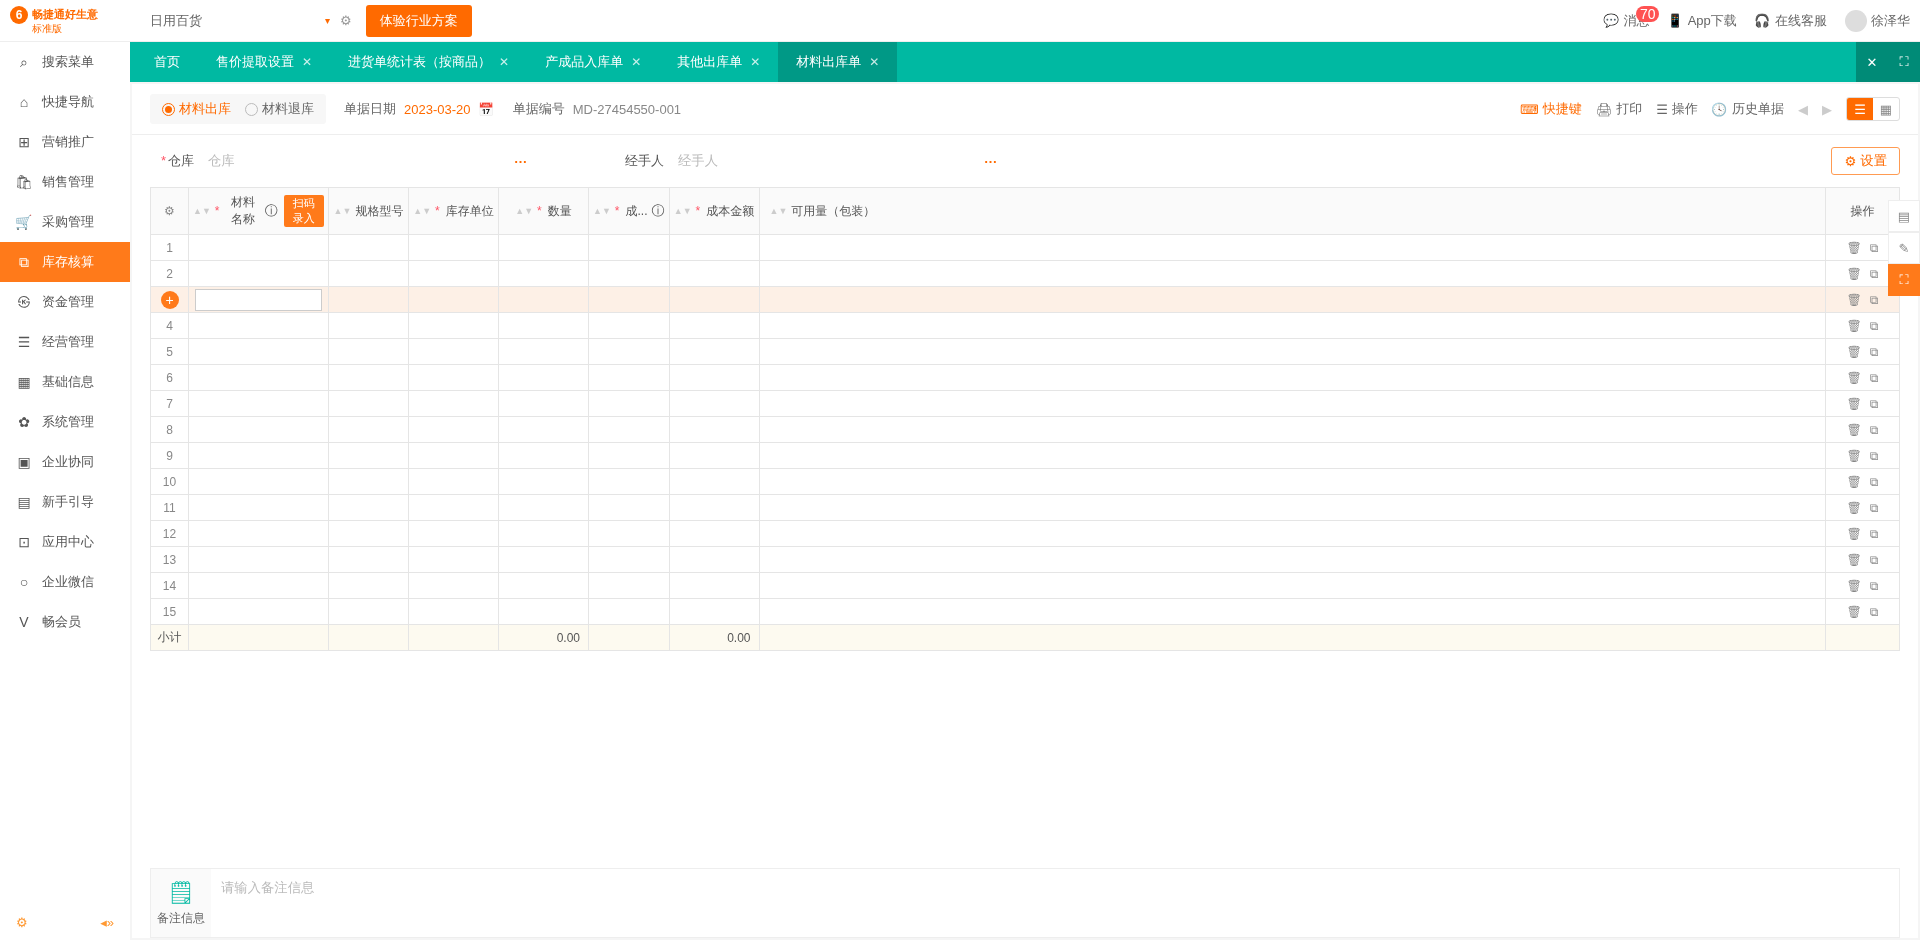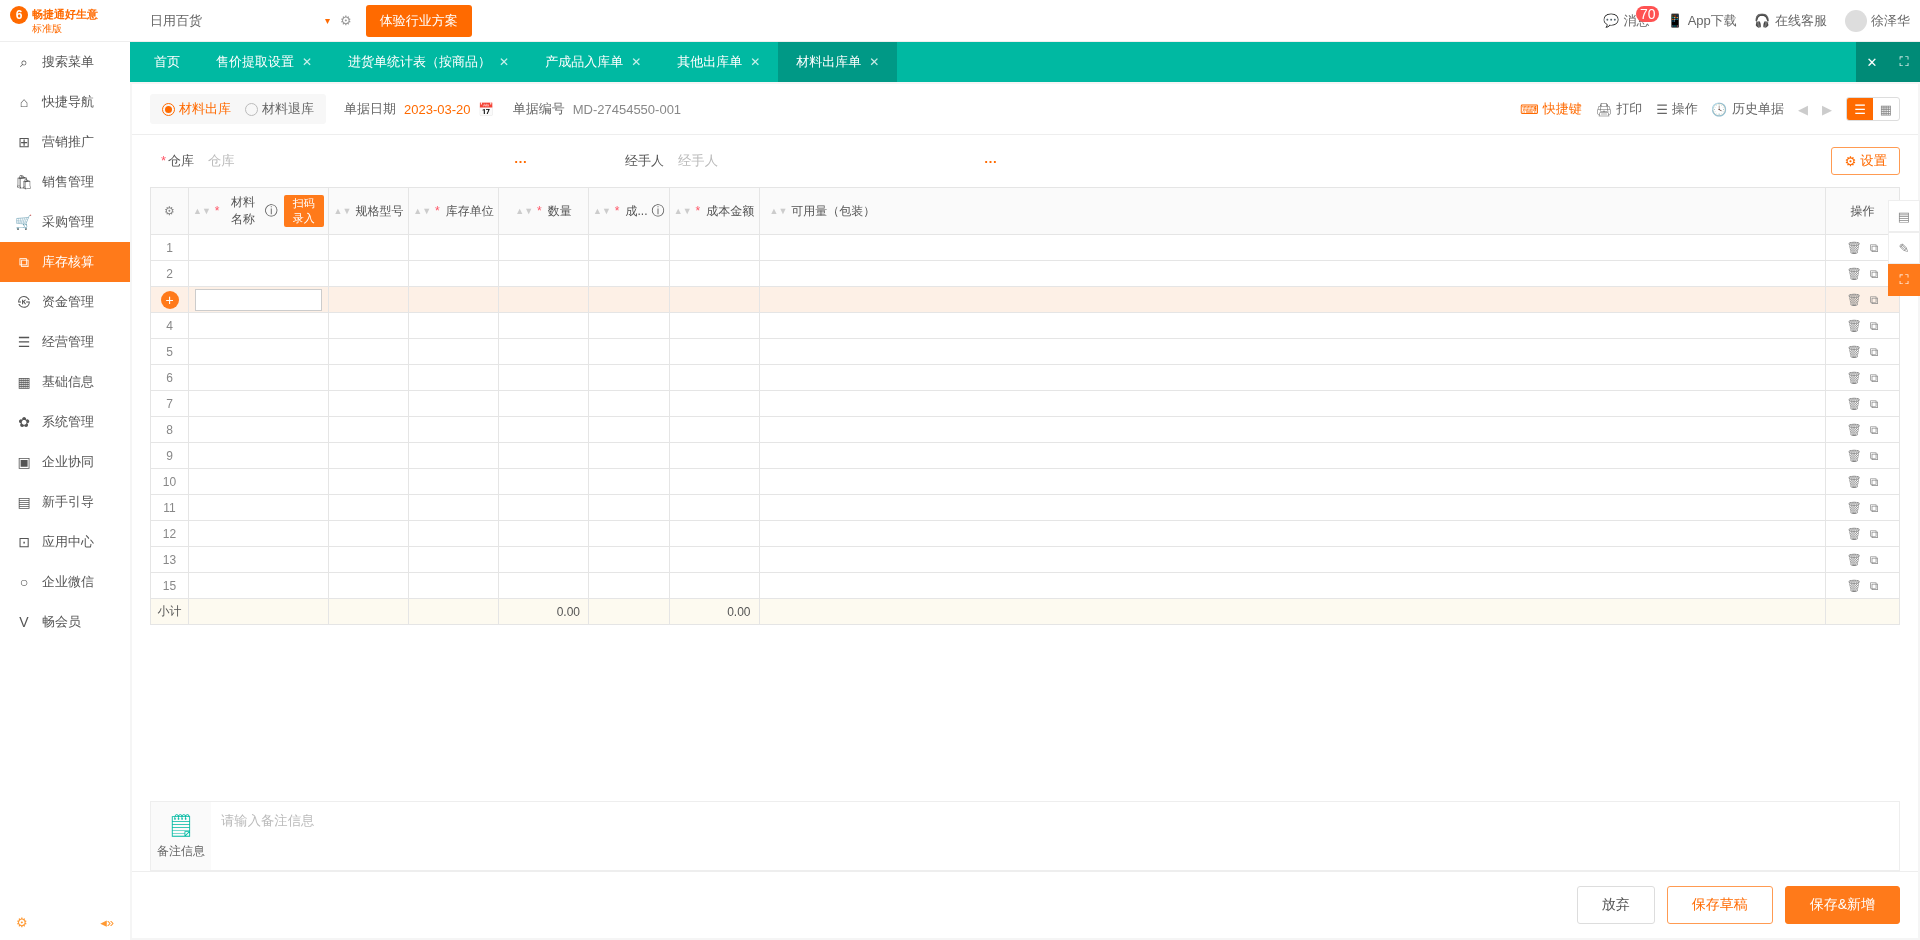--- a/index.html
+++ b/index.html
@@ -557,20 +557,36 @@
                 <td class="cell"></td>
                 <td class="cell"></td>
                 <td class="col-ops">
                   <div class="op-icons">
                     <span>🗑</span>
                     <span>⧉</span>
                   </div>
                 </td>
               </tr>
               <tr>
+                <td class="col-num">14</td>
+                <td class="cell"></td>
+                <td class="cell"></td>
+                <td class="cell"></td>
+                <td class="cell"></td>
+                <td class="cell"></td>
+                <td class="cell"></td>
+                <td class="cell"></td>
+                <td class="col-ops">
+                  <div class="op-icons">
+                    <span>🗑</span>
+                    <span>⧉</span>
+                  </div>
+                </td>
+              </tr>
+              <tr>
                 <td class="col-num">15</td>
                 <td class="cell"></td>
                 <td class="cell"></td>
                 <td class="cell"></td>
                 <td class="cell"></td>
                 <td class="cell"></td>
                 <td class="cell"></td>
                 <td class="cell"></td>
                 <td class="col-ops">
                   <div class="op-icons">
@@ -597,25 +613,20 @@
       </div>
 
       <div class="remark-area">
         <div class="remark-left">
           <span class="remark-icon">🗒</span>
           <span>备注信息</span>
         </div>
         <textarea class="remark-input" placeholder="请输入备注信息" style=""></textarea>
       </div>
 
-      <div class="footer-bar">
-        <button class="fbtn">放弃</button>
-        <button class="fbtn outline">保存草稿</button>
-        <button class="fbtn primary">保存&amp;新增</button>
-      </div>
     </div>
   </div>
 </div>
 
 <div class="right-rail">
   <div class="rr">▤</div>
   <div class="rr">✎</div>
   <div class="rr active">⛶</div>
 </div>
 

